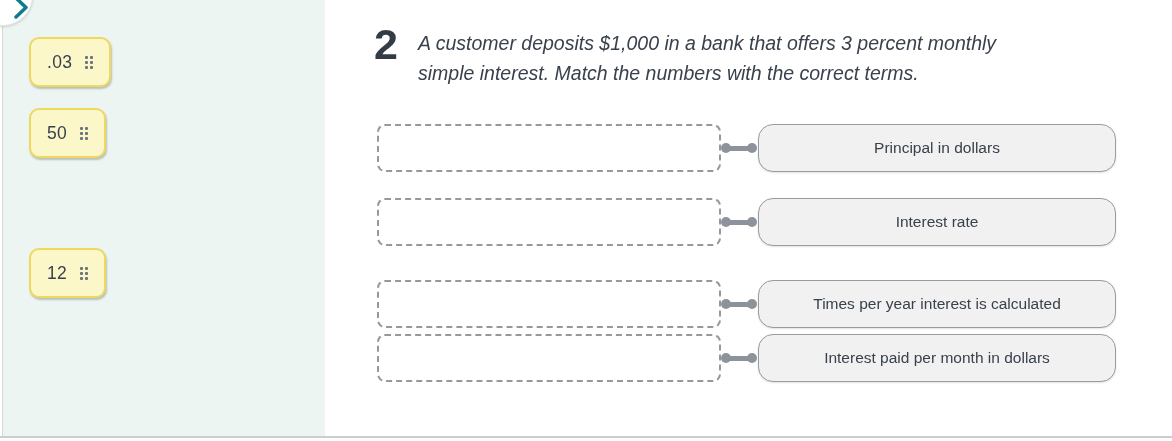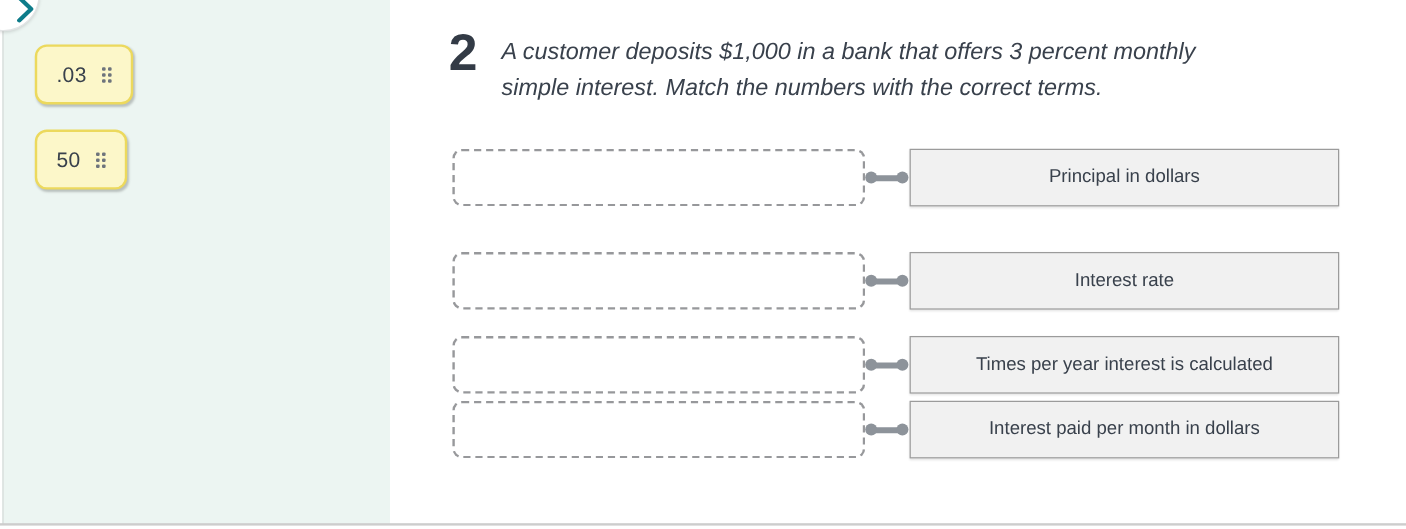--- a/index.html
+++ b/index.html
@@ -52,21 +52,21 @@
     border:2px dashed var(--dash-border);border-radius:8px;background:#ffffff;}
   .connector{position:absolute;left:721px;top:19px;width:36px;height:10px;}
   .connector .dot{position:absolute;top:0;width:10px;height:10px;
     border-radius:50%;background:var(--connector);}
   .connector .dot.left{left:0;}
   .connector .dot.right{right:0;}
   .connector .bar{position:absolute;left:4px;right:4px;top:2.5px;height:5px;
     border-radius:3px;background:var(--connector);}
   .term{position:absolute;left:758px;top:0;width:358px;height:48px;
     background:var(--box-fill);border:1px solid var(--box-border);
-    border-radius:0;display:flex;align-items:center;justify-content:center;
+    border-radius:15px;display:flex;align-items:center;justify-content:center;
     box-shadow:0 1px 2px rgba(0,0,0,0.12);cursor:pointer;}
   .term span{font-size:15.5px;color:var(--text-dark);}
 
   .bottom-rule{position:absolute;left:0;top:436px;width:1172px;height:0;
     border-top:2px solid var(--divider);}
 </style>
 </head>
 <body>
 
 <div class="page">
@@ -87,20 +87,31 @@
       <span class="tile-label">50</span>
       <span class="drag-handle">
           <i></i>
           <i></i>
           <i></i>
           <i></i>
           <i></i>
           <i></i>
         </span>
     </div>
+    <div class="tile" style="top:248px">
+      <span class="tile-label">12</span>
+      <span class="drag-handle">
+          <i></i>
+          <i></i>
+          <i></i>
+          <i></i>
+          <i></i>
+          <i></i>
+        </span>
+    </div>
   </aside>
 
   <button class="collapse-btn">
     <svg width="15" height="22" viewBox="0 0 15 22">
       <polyline points="2,1 12,10.5 2,20" fill="none" stroke="#0E7C8A" stroke-width="3.5" stroke-linecap="round" stroke-linejoin="round"></polyline>
     </svg>
   </button>
 
   <main>
     <div class="qnum">2</div>
@@ -111,21 +122,21 @@
       <div class="connector">
         <i class="dot left"></i>
           <i class="bar"></i>
           <i class="dot right"></i>
       </div>
       <div class="term">
         <span>Principal in dollars</span>
       </div>
     </div>
 
-    <div class="row" style="top:210px">
+    <div class="row" style="top:198px">
       <div class="dropzone"></div>
       <div class="connector">
         <i class="dot left"></i>
           <i class="bar"></i>
           <i class="dot right"></i>
       </div>
       <div class="term">
         <span>Interest rate</span>
       </div>
     </div>

